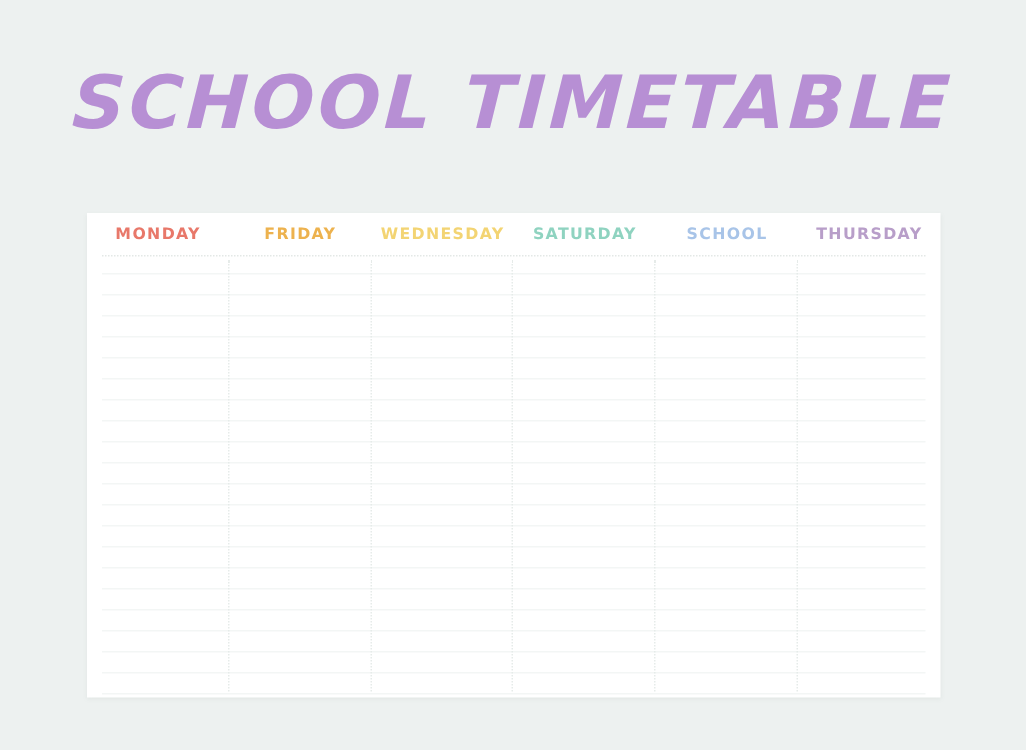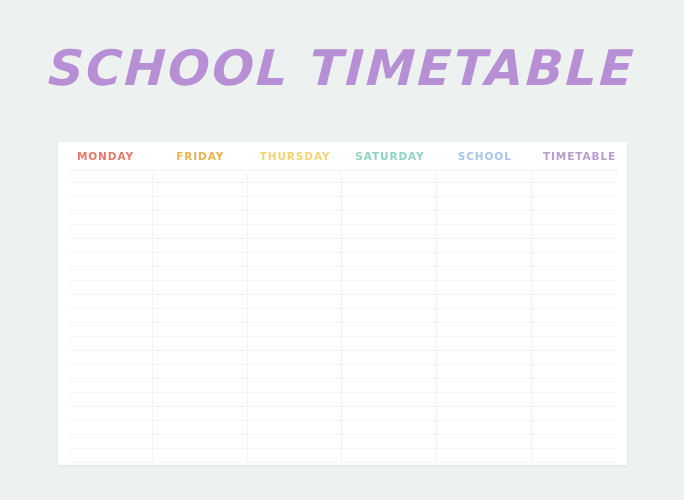--- a/index.html
+++ b/index.html
@@ -151,24 +151,24 @@
 <body style="background: rgb(237, 241, 240);">
 
 <div class="page-title" style="color: rgb(183, 143, 212);">SCHOOL TIMETABLE</div>
 
 <div class="timetable-card" style="background: rgb(255, 255, 255);">
 
   <div class="day-header-row">
 
   <div class="day-header-cell" style="color: rgb(232, 120, 106);">MONDAY</div>
       <div class="day-header-cell" style="color: rgb(237, 178, 78);">FRIDAY</div>
-      <div class="day-header-cell" style="color: rgb(243, 212, 115);">THURSDAY</div>
+      <div class="day-header-cell" style="color: rgb(243, 212, 115);">WEDNESDAY</div>
       <div class="day-header-cell" style="color: rgb(143, 211, 192);">SATURDAY</div>
       <div class="day-header-cell" style="color: rgb(168, 196, 232);">SCHOOL</div>
-      <div class="day-header-cell" style="color: rgb(184, 158, 201);">TIMETABLE</div>
+      <div class="day-header-cell" style="color: rgb(184, 158, 201);">THURSDAY</div>
     </div>
   <div class="header-rule" style="border-top-color: rgb(227, 232, 230);"></div>
 
   <div class="grid-body">
 
     <div class="line-groups">
 
     <div class="line-group">
           <div class="write-line l1" style="border-top-color: rgb(243, 246, 245);"></div>
           <div class="write-line l2" style="border-top-color: rgb(243, 246, 245);"></div>

